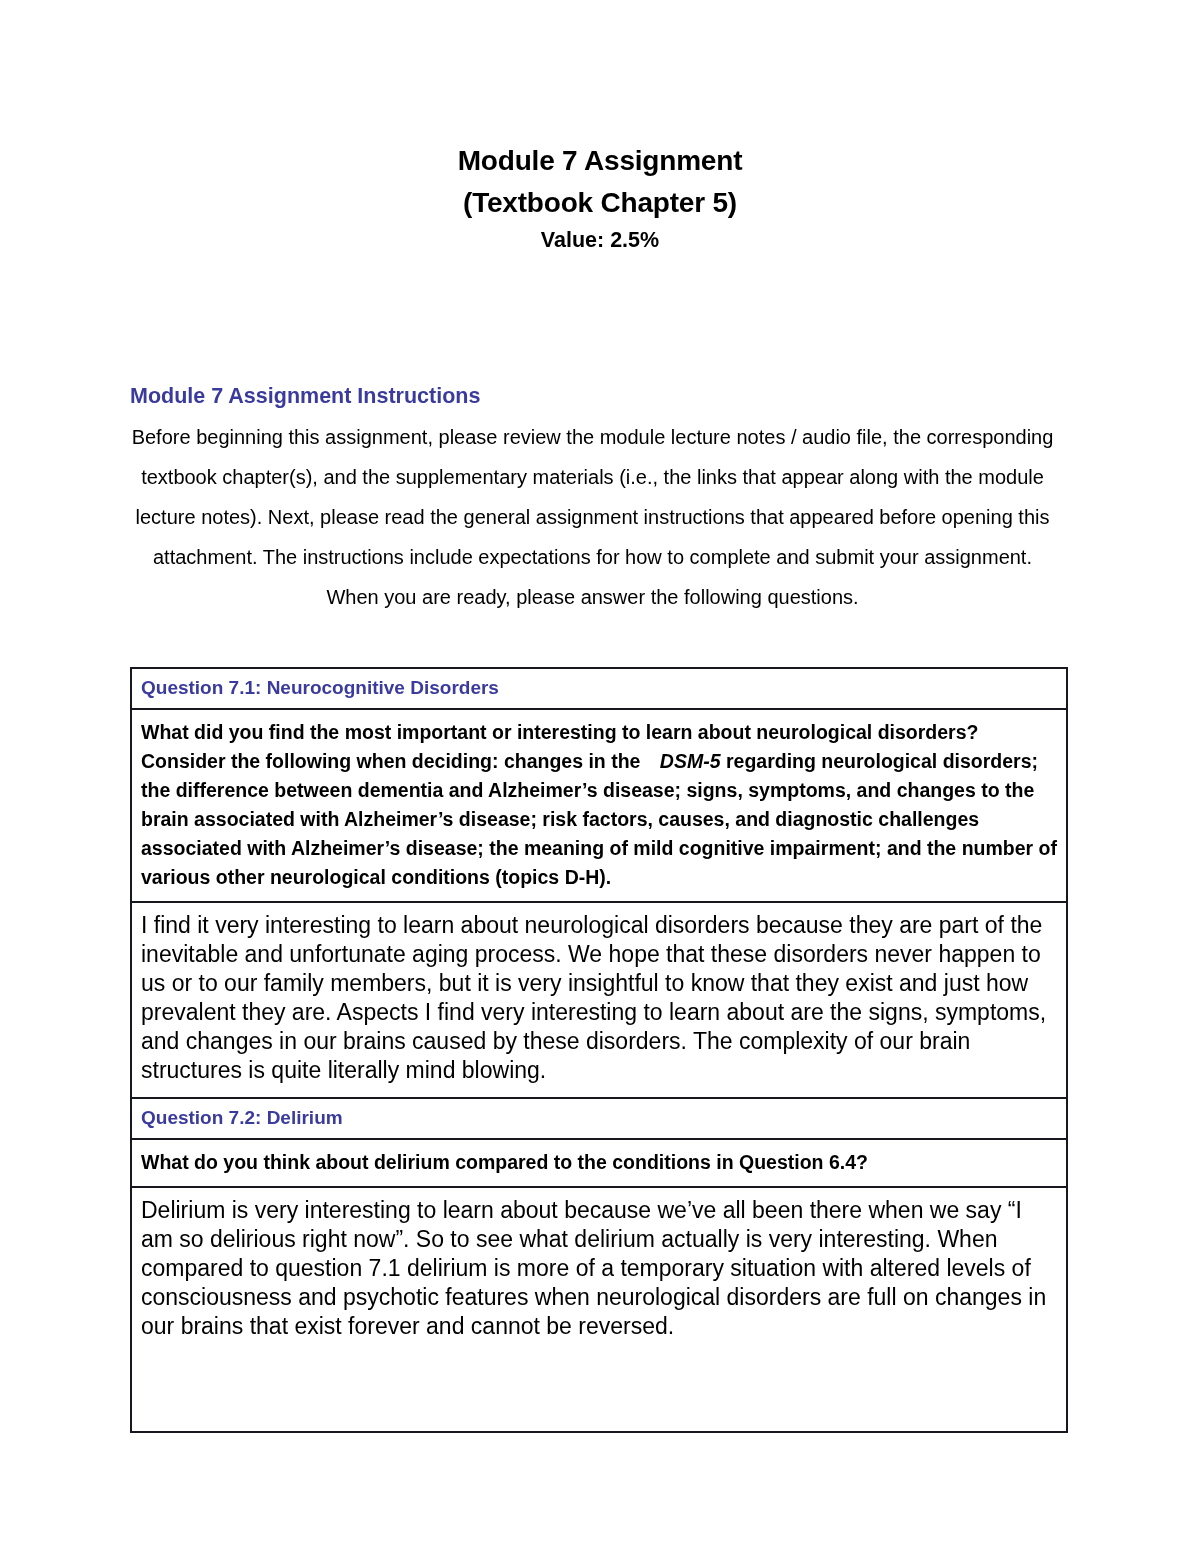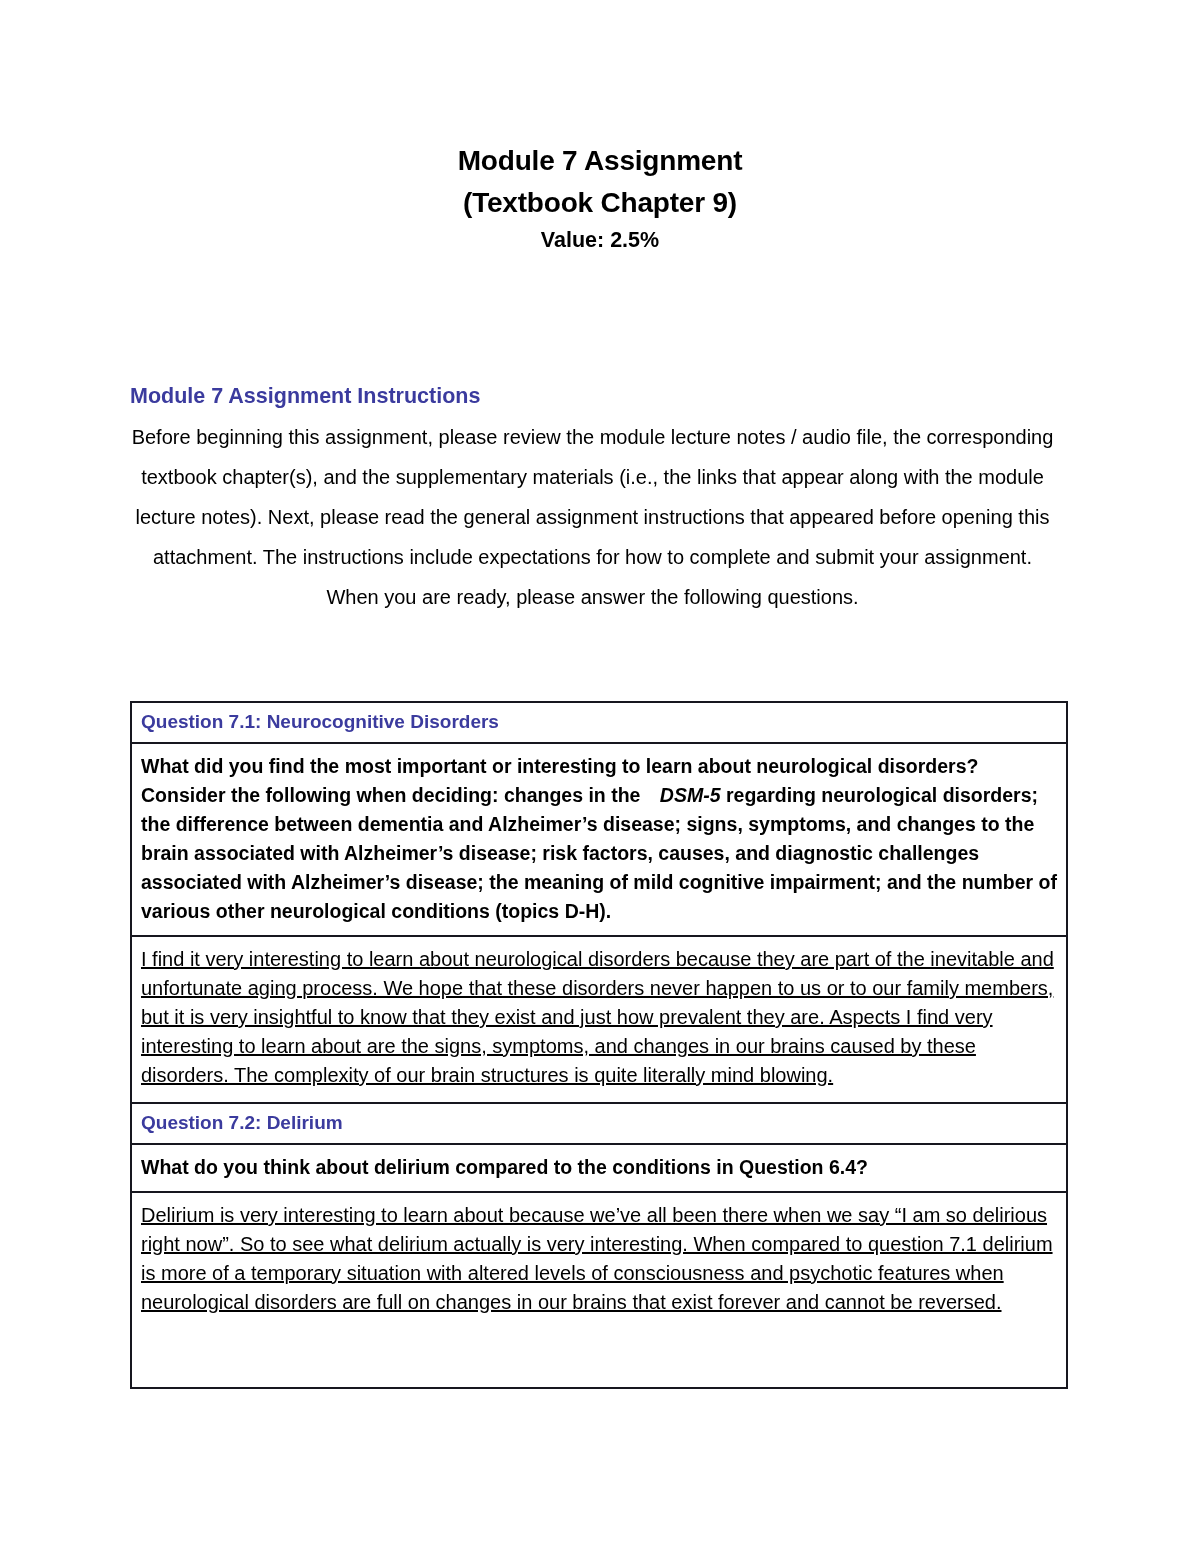--- a/index.html
+++ b/index.html
@@ -65,21 +65,21 @@
     font-size: 20px;
     line-height: 40px;
     color: #000000;
     text-align: center;
   }
 
   
   .qtable {
     position: absolute;
     left: 130px;
-    top: 701px;
+    top: 667px;
     width: 938px;
     border: 2px solid #17171f;
     border-collapse: collapse;
     box-sizing: border-box;
     background: #ffffff;
   }
   .qrow {
     border-bottom: 2px solid #17171f;
     box-sizing: border-box;
   }
@@ -95,41 +95,40 @@
   }
   .qprompt-cell {
     padding: 8px 9px 9px 9px;
     font-size: 19.5px;
     font-weight: bold;
     line-height: 29px;
     color: #000000;
   }
   .qanswer-cell {
     padding: 8px 9px 12px 9px;
-    font-size: 20px;
+    font-size: 23px;
     line-height: 29px;
     color: #000000;
-    text-decoration: underline;
   }
   .qanswer-cell.tall {
-    padding-bottom: 70px;
+    padding-bottom: 90px;
   }
   em.dsm {
     font-style: italic;
     margin-left: 14px;
   }
 </style>
 </head>
 <body>
 
 <div class="page">
 
   <div class="title-block">
     <div class="title-line">Module 7 Assignment</div>
-    <div class="title-line">(Textbook Chapter 9)</div>
+    <div class="title-line">(Textbook Chapter 5)</div>
     <div class="subtitle-line">Value: 2.5%</div>
   </div>
 
   <div class="instructions-wrap">
     <div class="section-heading">Module 7 Assignment Instructions</div>
     <div class="instructions-body">Before beginning this assignment, please review the module lecture notes / audio file, the corresponding textbook chapter(s), and the supplementary materials (i.e., the links that appear along with the module lecture notes). Next, please read the general assignment instructions that appeared before opening this attachment. The instructions include expectations for how to complete and submit your assignment. When you are ready, please answer the following questions.</div>
   </div>
 
   <div class="qtable">
 

